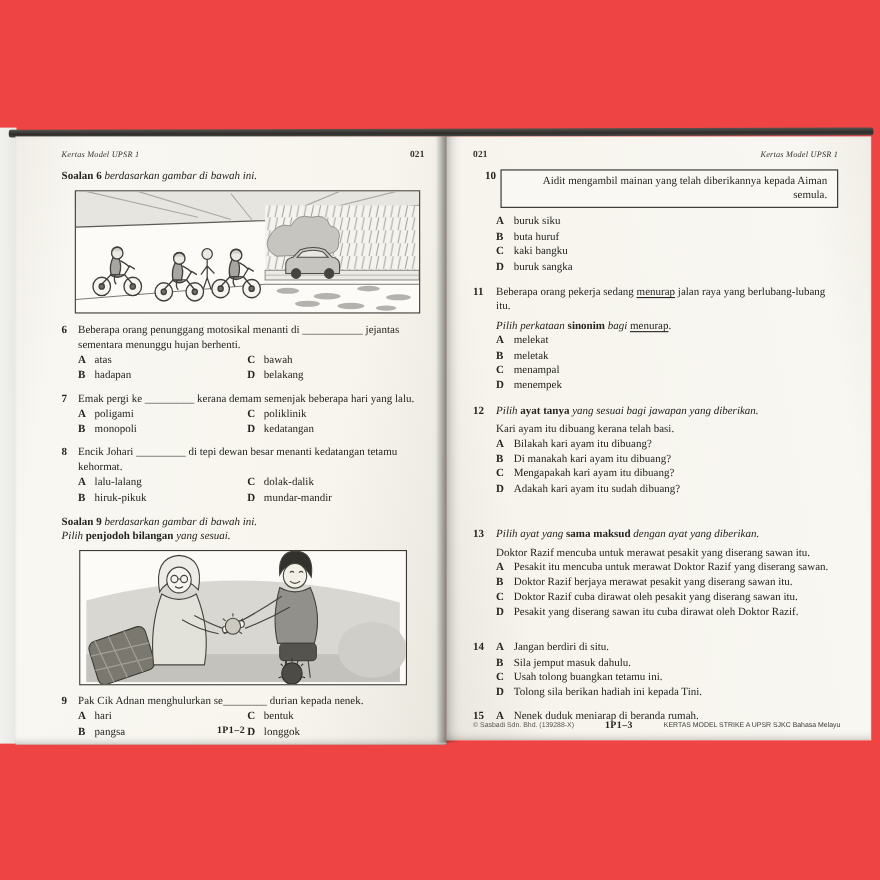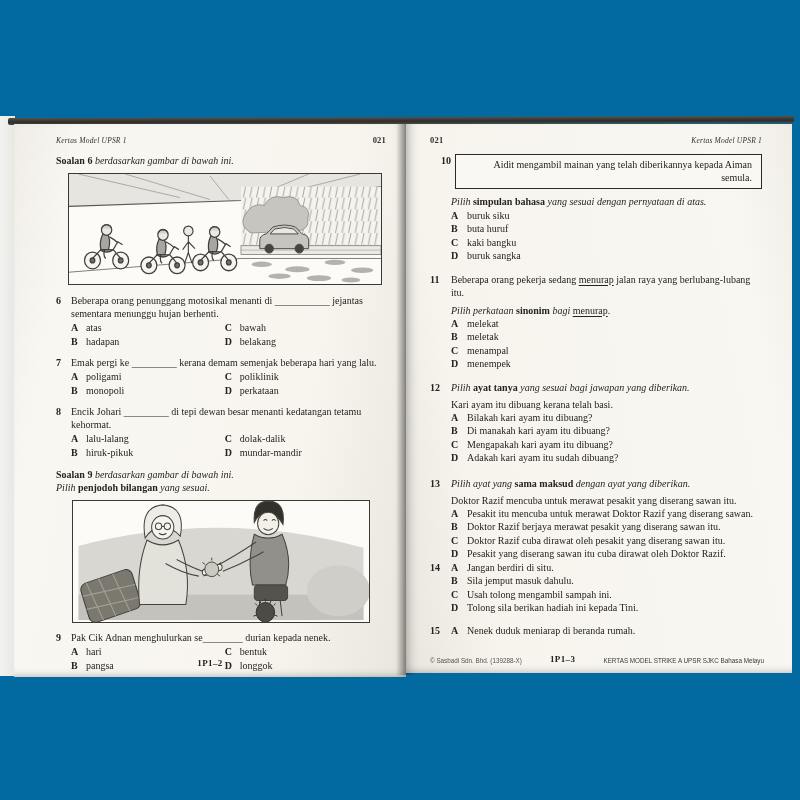--- a/index.html
+++ b/index.html
@@ -1,16 +1,16 @@
 <!DOCTYPE html>
 <html><head>
 <meta charset="utf-8">
 <style>
   html,body{margin:0;padding:0;background:#ffffff;}
-  .photo{position:relative;width:800px;height:800px;background:#0369a1;overflow:hidden;
+  .photo{position:relative;width:800px;height:800px;background:#ef4444;overflow:hidden;
          font-family:"Liberation Serif", serif;color:#26241f;}
   .bg-strip-left{position:absolute;left:0;top:116px;width:15px;height:560px;
                  background:linear-gradient(to right,#f2f2f0,#e7e7e4);}
   .book-top-edge{position:absolute;left:8px;top:117px;width:786px;height:7px;
                  background:linear-gradient(to bottom,#55534e,#2e2d2a 60%,#4a4844);
                  border-radius:2px;transform:rotate(-0.15deg);}
   .page{position:absolute;top:124px;box-sizing:border-box;overflow:hidden;}
   .page-left{left:14px;width:392px;height:553px;padding:11px 20px 10px 42px;
              background:linear-gradient(100deg,#efede6 0%,#f9f7f1 14%,#f7f5ee 70%,#e9e6de 99%);
              box-shadow:inset 0 -7px 9px -7px rgba(0,0,0,.3), inset -9px 0 12px -9px rgba(0,0,0,.35);}
@@ -46,21 +46,21 @@
   .ol{flex:0 0 16px;font-weight:700;}
   .ot{flex:1;}
   .instr{margin-top:5px;}
   .stmt{margin-top:4px;}
 
   .qbox{flex:1;border:1.1px solid #2b2a26;padding:3px 9px 4px;margin-left:4px;background:#faf8f2;}
 
   .pgfoot-l{position:absolute;left:0;right:0;bottom:9px;text-align:center;
             font-size:9px;font-weight:700;letter-spacing:.4px;}
   .pgfoot-r{position:absolute;left:24px;right:28px;bottom:9px;display:flex;
-            justify-content:space-between;align-items:flex-end;}
+            justify-content:space-between;align-items:center;}
   .foot-pub{font-family:"Liberation Sans",sans-serif;font-size:6.3px;color:#55534d;}
   .foot-code{font-size:9px;font-weight:700;letter-spacing:.4px;}
   .foot-series{font-family:"Liberation Sans",sans-serif;font-size:6.3px;color:#3c3a35;}
 </style>
 </head>
 <body>
 
 <div class="photo">
   <div class="bg-strip-left"></div>
   <div class="book-top-edge"></div>
@@ -151,21 +151,21 @@
       <span class="qb">
         <span class="txt"><span>Emak pergi ke </span><span class="bk">_________</span><span> kerana demam semenjak beberapa hari yang lalu.</span></span>
         <span class="opts2">
           <b class="ol">A</b>
             <span>poligami</span>
           <b class="ol">C</b>
             <span>poliklinik</span>
           <b class="ol">B</b>
             <span>monopoli</span>
           <b class="ol">D</b>
-            <span>perkataan</span>
+            <span>kedatangan</span>
         </span>
       </span>
     </div>
 
     <div class="q">
       <span class="qn">8</span>
       <span class="qb">
         <span class="txt"><span>Encik Johari </span><span class="bk">_________</span><span> di tepi dewan besar menanti kedatangan tetamu kehormat.</span></span>
         <span class="opts2">
           <b class="ol">A</b>
@@ -254,21 +254,20 @@
       <span class="hdr-title">Kertas Model UPSR 1</span>
     </div>
 
     <div class="q" style="margin-top:2px;text-align:right;">
       <span class="qn-w">10</span>
       <span class="qbox txt">Aidit mengambil mainan yang telah diberikannya kepada Aiman semula.</span>
     </div>
     <div class="q" style="margin-top:6px;">
       <span class="qn-w"></span>
       <span class="qb">
-        <span class="txt"><span class="i">Pilih </span><span class="b">simpulan bahasa</span><span class="i"> yang sesuai dengan pernyataan di atas.</span></span>
         <span class="opts1">
           <span class="opt">
               <b class="ol">A</b>
               <span class="ot">buruk siku</span>
             </span>
           <span class="opt">
               <b class="ol">B</b>
               <span class="ot">buta huruf</span>
             </span>
           <span class="opt">
@@ -328,21 +327,21 @@
               <span class="ot">Mengapakah kari ayam itu dibuang?</span>
             </span>
           <span class="opt">
               <b class="ol">D</b>
               <span class="ot">Adakah kari ayam itu sudah dibuang?</span>
             </span>
         </span>
       </span>
     </div>
 
-    <div class="q" style="margin-top:12px;">
+    <div class="q" style="margin-top:28px;">
       <span class="qn-w">13</span>
       <span class="qb">
         <span class="txt"><span class="i">Pilih ayat yang </span><span class="b">sama maksud</span><span class="i"> dengan ayat yang diberikan.</span></span>
         <span class="txt stmt" style="display:block;">Doktor Razif mencuba untuk merawat pesakit yang diserang sawan itu.</span>
         <span class="opts1">
           <span class="opt">
               <b class="ol">A</b>
               <span class="ot">Pesakit itu mencuba untuk merawat Doktor Razif yang diserang sawan.</span>
             </span>
           <span class="opt">
@@ -355,35 +354,35 @@
             </span>
           <span class="opt">
               <b class="ol">D</b>
               <span class="ot">Pesakit yang diserang sawan itu cuba dirawat oleh Doktor Razif.</span>
             </span>
         </span>
       </span>
     </div>
 
 
-    <div class="q" style="margin-top:0;">
+    <div class="q" style="margin-top:19px;">
       <span class="qn-w">14</span>
       <span class="qb">
         <span class="opts1" style="margin-top:0;">
           <span class="opt">
               <b class="ol">A</b>
               <span class="ot">Jangan berdiri di situ.</span>
             </span>
           <span class="opt">
               <b class="ol">B</b>
               <span class="ot">Sila jemput masuk dahulu.</span>
             </span>
           <span class="opt">
               <b class="ol">C</b>
-              <span class="ot">Usah tolong mengambil sampah ini.</span>
+              <span class="ot">Usah tolong buangkan tetamu ini.</span>
             </span>
           <span class="opt">
               <b class="ol">D</b>
               <span class="ot">Tolong sila berikan hadiah ini kepada Tini.</span>
             </span>
         </span>
       </span>
     </div>
 
     <div class="q" style="margin-top:9px;">

